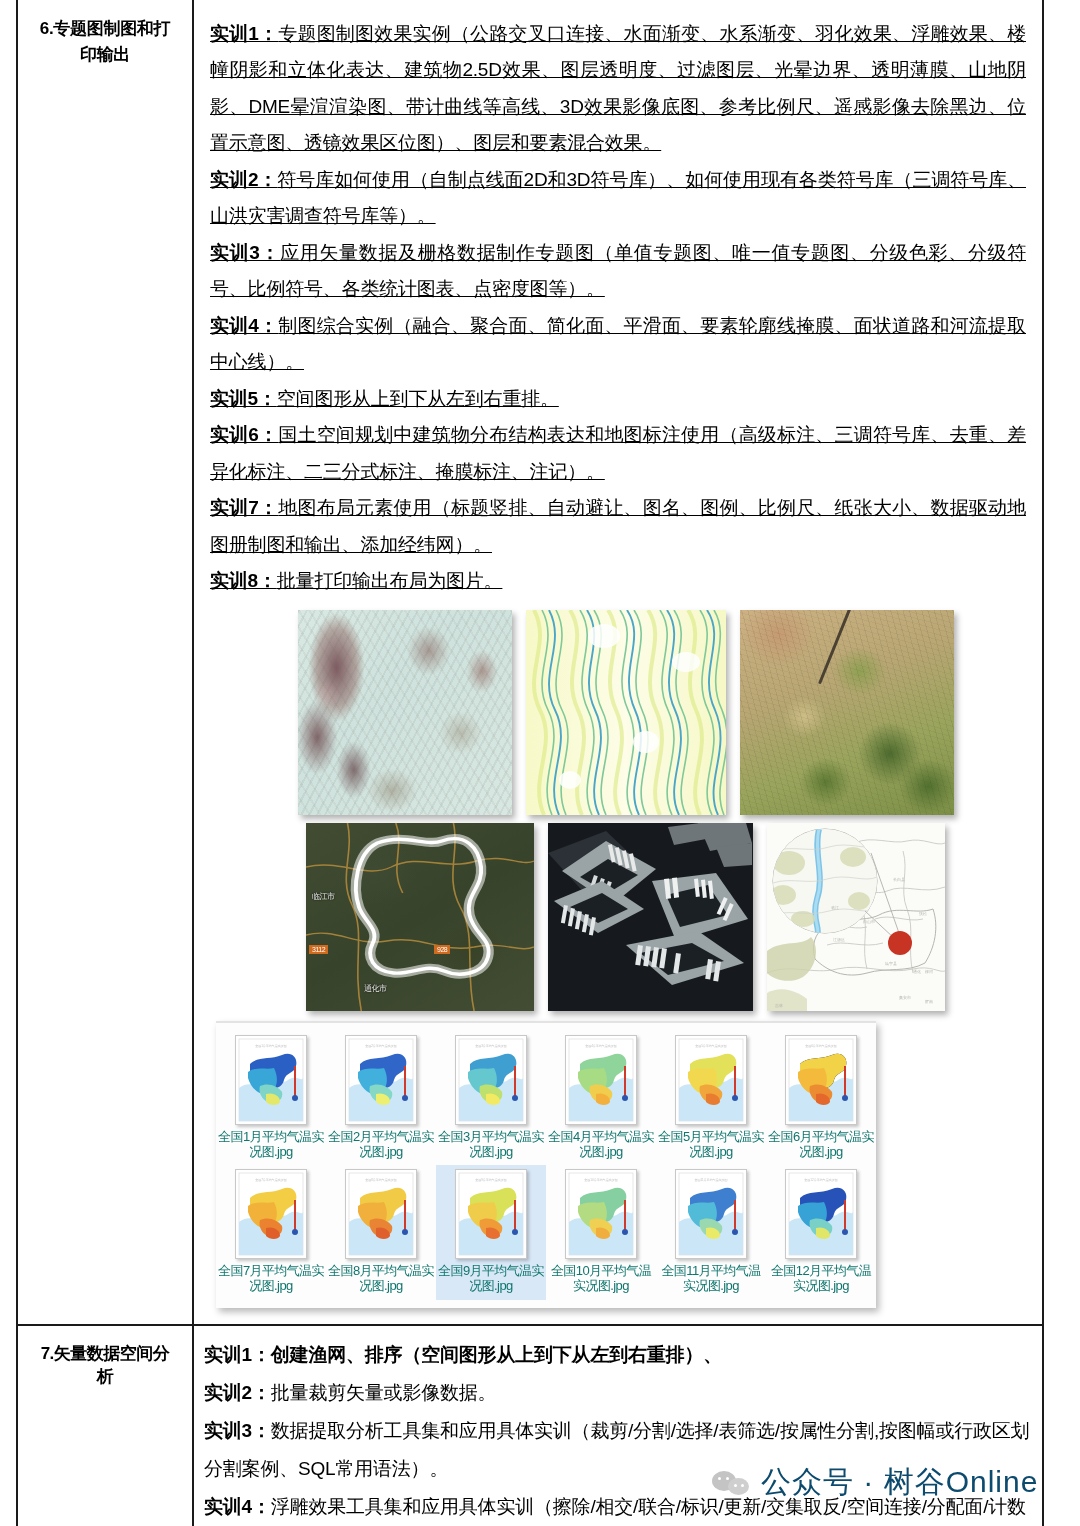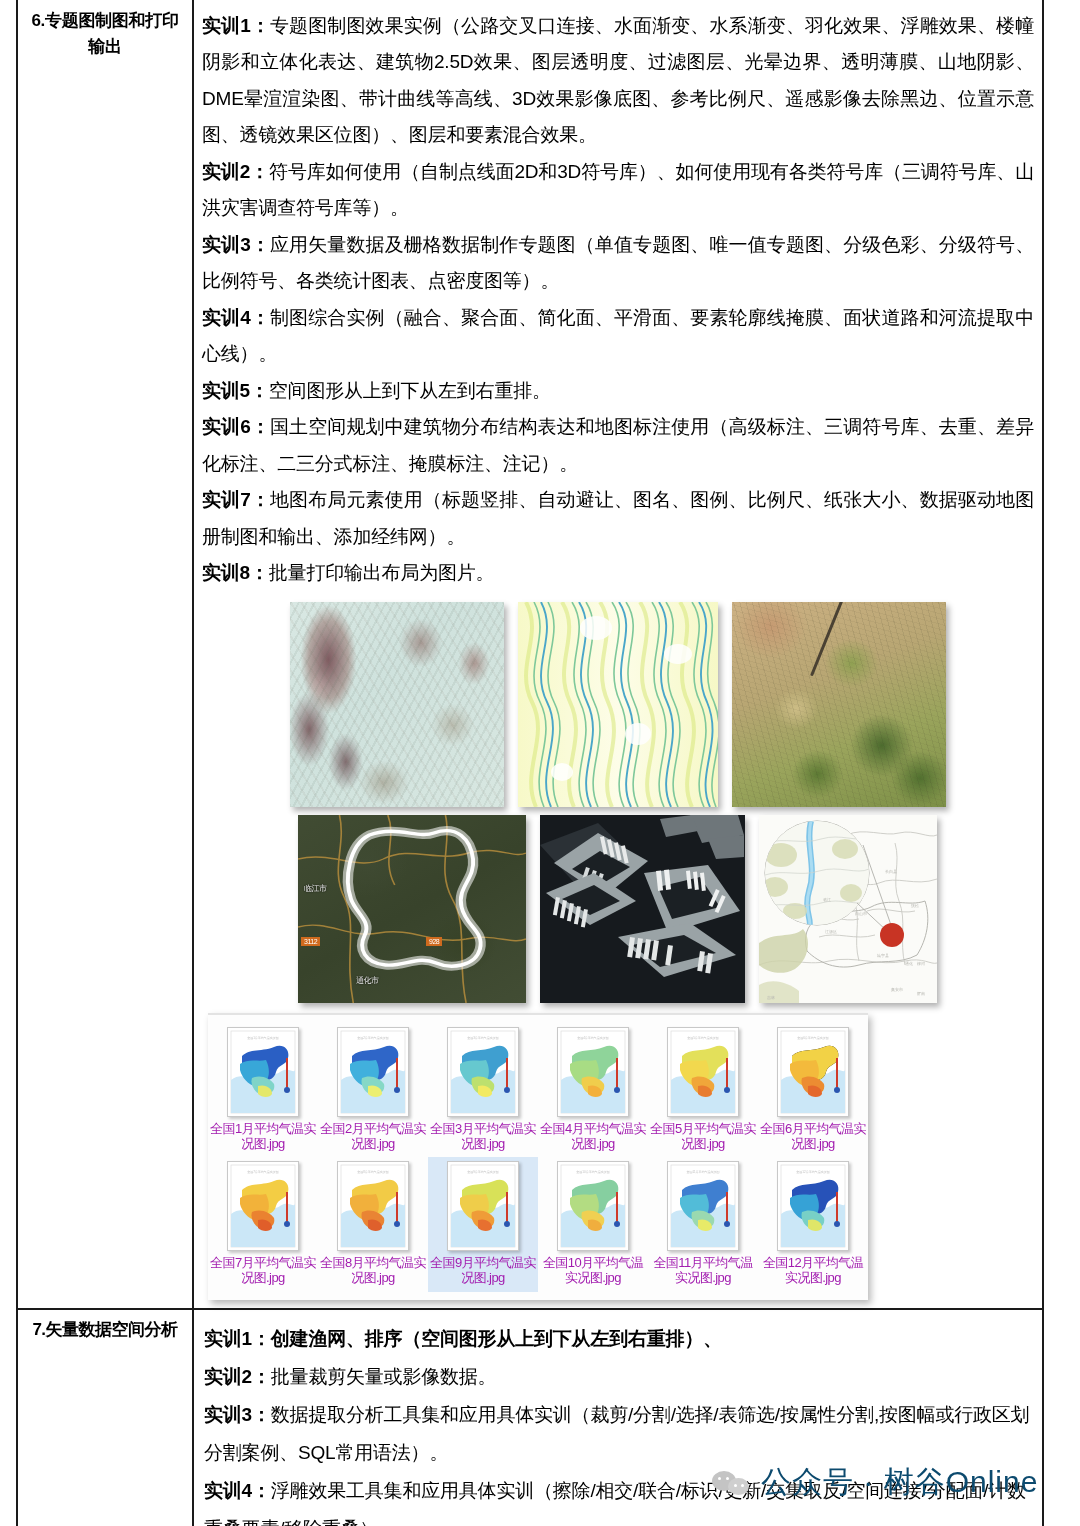--- a/index.html
+++ b/index.html
@@ -28,21 +28,21 @@
     position: absolute;
     left: 16px;
     top: -2px;
     width: 1028px;
     border-collapse: collapse;
     table-layout: fixed;
   }
   .course-table td {
     border: 2px solid #1a1a1a;
     vertical-align: top;
-    padding: 8px;
+    padding: 16px;
     background: #fff;
   }
 
   .label-cell {
     text-align: center;
     vertical-align: middle;
     font-weight: bold;
     font-size: 17px;
     line-height: 1.55;
     letter-spacing: -0.3px;
@@ -62,20 +62,21 @@
   }
 
   
   .para {
     font-size: 19px;
     line-height: 1.92;
     letter-spacing: -0.2px;
     margin: 0;
     text-align: justify;
     text-justify: inter-ideograph;
+    text-decoration: underline;
   }
   .para .lead {
     font-weight: bold;
   }
 
   .para7 {
     font-size: 19px;
     line-height: 2.0;
     letter-spacing: -0.2px;
     margin: 0;
@@ -232,21 +233,21 @@
     box-shadow: 2px 2px 3px rgba(0,0,0,0.22);
     position: relative;
     overflow: hidden;
   }
   .thumb-img svg { display:block; width:100%; height:100%; }
   .thumb-cap {
     margin-top: 4px;
     font-size: 13px;
     line-height: 1.18;
     letter-spacing: -0.6px;
-    color: #a21caf;
+    color: #0f766e;
     word-break: break-all;
   }
 
   
   .watermark {
     position: absolute;
     left: 712px;
     top: 1462px;
     display: flex;
     align-items: center;

